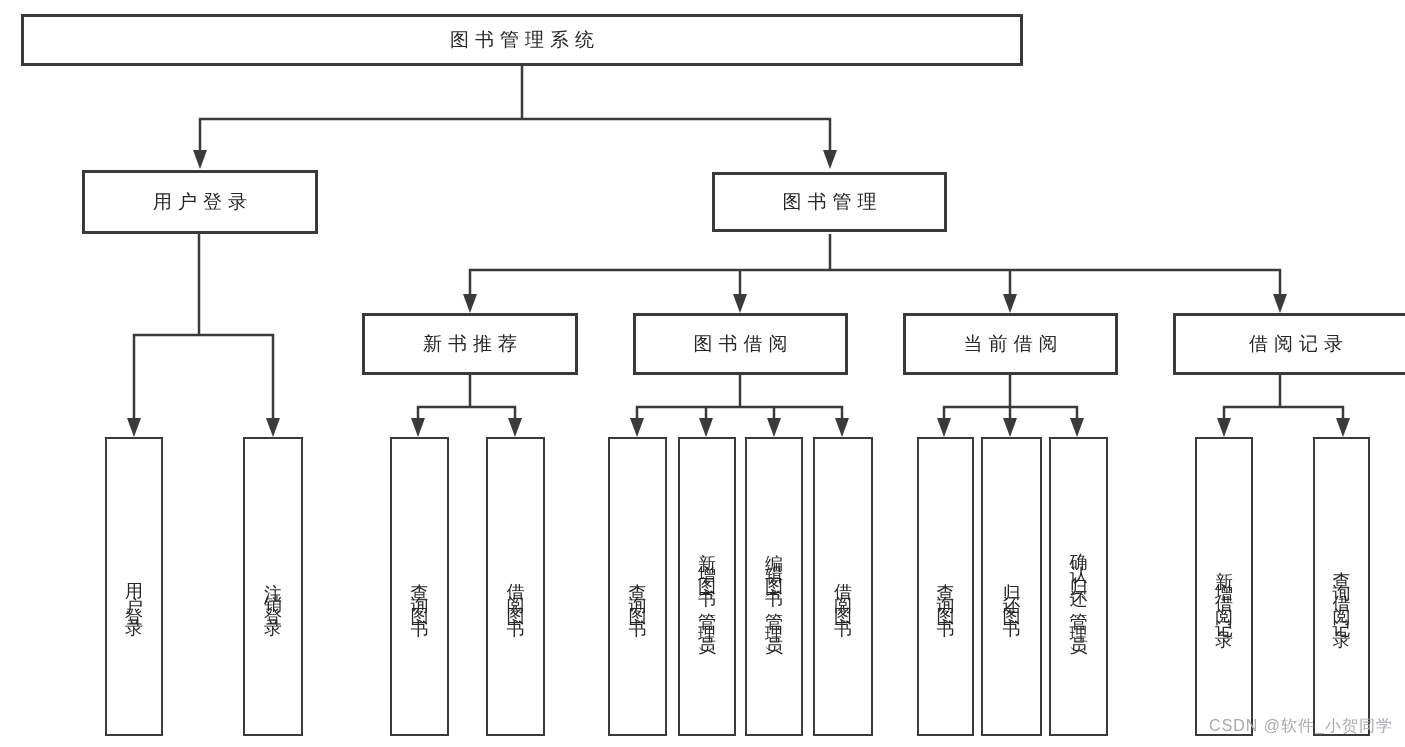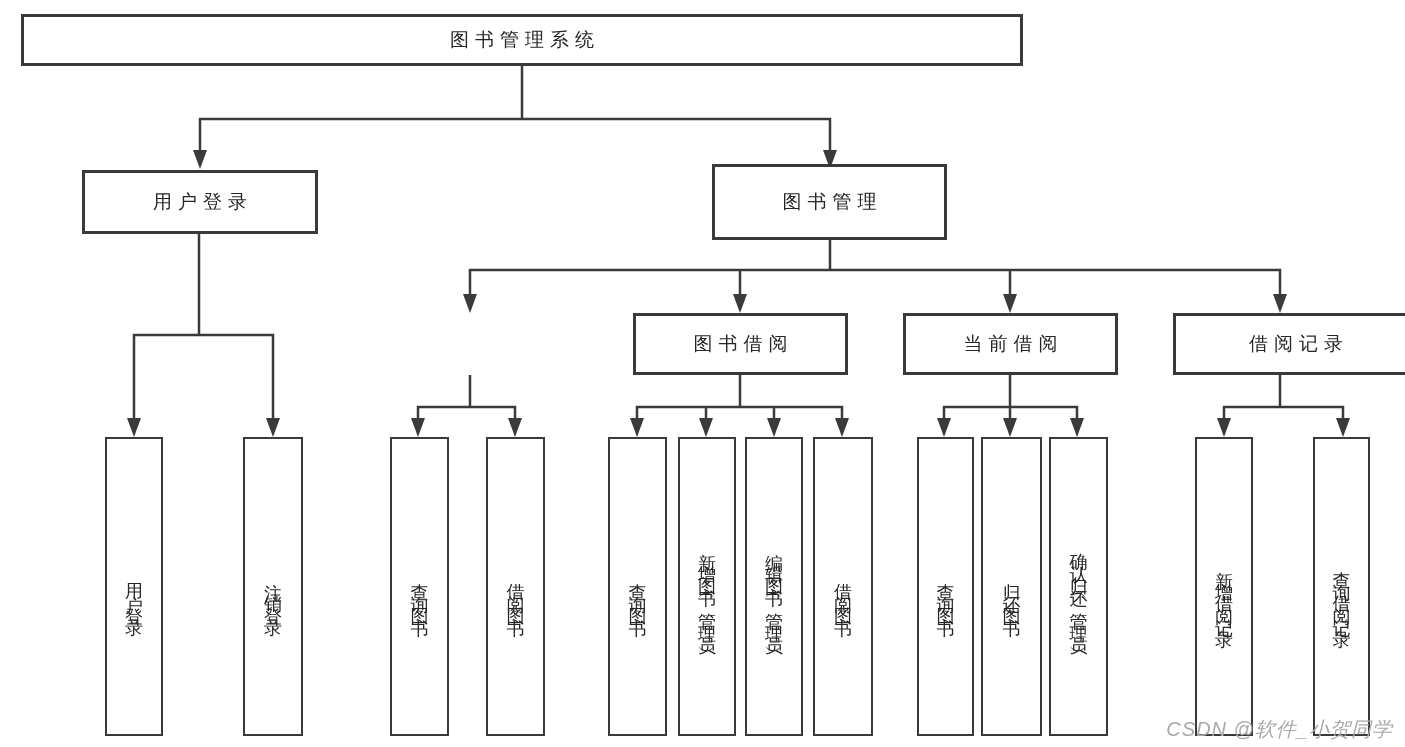--- a/index.html
+++ b/index.html
@@ -22,21 +22,21 @@
     border:2.5px solid #3a3a3a;box-sizing:border-box;
     display:flex;align-items:center;justify-content:center;z-index:2;
   }
   .vlabel{
     writing-mode:vertical-rl;text-orientation:mixed;
     font-size:18px;color:#262626;letter-spacing:12px;margin-bottom:-12px;
     line-height:1;white-space:nowrap;
   }
   .watermark{
     position:absolute;top:716px;right:12px;z-index:5;
-    font-size:20px;color:#a7a9ad;letter-spacing:1px;white-space:nowrap;font-style:italic;
+    font-size:16px;color:#a7a9ad;letter-spacing:1px;white-space:nowrap;
   }
 </style>
 </head>
 <body>
 
 <div class="canvas">
 
   <svg class="connectors" viewBox="0 0 1405 747" xmlns="http://www.w3.org/2000/svg" aria-hidden="true">
     <g stroke="#3a3a3a" stroke-width="2.5" fill="none">
 
@@ -103,24 +103,27 @@
     </g>
   </svg>
 
   <div class="box" style="left:21px;top:14px;width:1002px;height:52px">
     <span class="hlabel">图书管理系统</span>
   </div>
 
   <div class="box" style="left:82px;top:170px;width:236px;height:64px">
     <span class="hlabel">用户登录</span>
   </div>
-  <div class="box" style="left:712px;top:164px;width:235px;height:76px">
+  <div class="box" style="left:712px;top:172px;width:235px;height:60px">
     <span class="hlabel">图书管理</span>
   </div>
 
+  <div class="box" style="left:362px;top:313px;width:216px;height:62px">
+    <span class="hlabel">新书推荐</span>
+  </div>
   <div class="box" style="left:903px;top:313px;width:215px;height:62px">
     <span class="hlabel">当前借阅</span>
   </div>
   <div class="box" style="left:633px;top:313px;width:215px;height:62px">
     <span class="hlabel">图书借阅</span>
   </div>
   <div class="box" style="left:1173px;top:313px;width:246px;height:62px">
     <span class="hlabel">借阅记录</span>
   </div>
 

